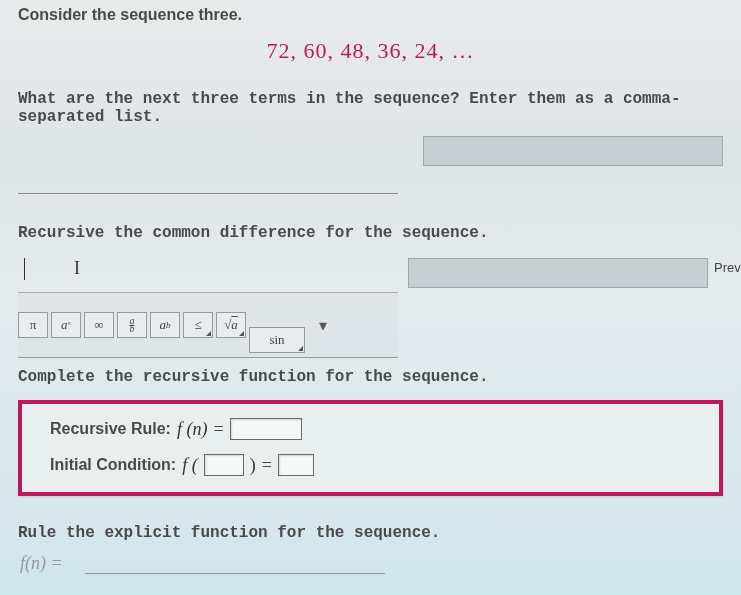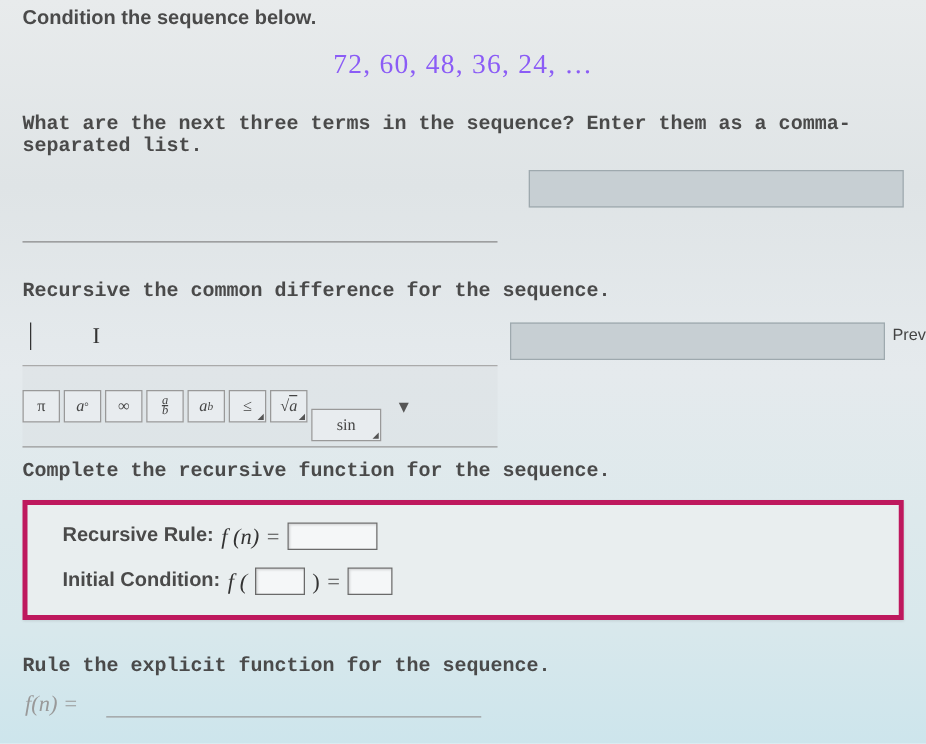--- a/index.html
+++ b/index.html
@@ -7,21 +7,21 @@
     width: 741px;
     height: 595px;
     font-family: Arial, Helvetica, sans-serif;
     background: linear-gradient(180deg, #e8ebec 0%, #dfe4e6 25%, #e5eaed 50%, #dde9ec 70%, #d8e8ec 85%, #cde5ec 100%);
     color: #3a3a3a;
     overflow: hidden;
     position: relative;
   }
   .page { padding: 6px 18px 0 18px; }
   .prompt { font-weight: bold; font-size: 16px; color: #4a4a4a; margin-bottom: 14px; }
-  .sequence-display { text-align: center; font-family: Georgia, 'Times New Roman', serif; font-size: 22px; color: #8b5cf6; margin-bottom: 26px; letter-spacing: 1px; }
+  .sequence-display { text-align: center; font-family: Georgia, 'Times New Roman', serif; font-size: 22px; color: #be185d; margin-bottom: 26px; letter-spacing: 1px; }
   .question { font-weight: bold; font-size: 16px; color: #4a4a4a; margin-bottom: 10px; font-family: Liberation Mono, monospace; }
   .answer-row { display:flex; justify-content:flex-end; margin-bottom:6px;}
   .answer-box { width: 300px; height: 30px; background: #c7cfd3; border: 1px solid #9ea9ae; }
   .underline-input { border:none; border-bottom:1px solid #888; background:transparent; width: 380px; height:22px; outline:none; display:block; margin-bottom:30px;}
   .section2 { margin-top: 0px; }
   .preview-row { display:flex; align-items:flex-start; gap:10px; }
   .math-input-col { flex:0 0 380px; }
   .cursor-area { height: 36px; border-bottom: none; position:relative; margin-bottom:4px;}
   .cursor-line { position:absolute; left:6px; top:6px; width:1px; height:22px; background:#333;}
   .ibeam { position:absolute; left:56px; top:6px; font-family: serif; font-size:18px; color:#333;}
@@ -40,21 +40,21 @@
   .w70 { width:72px; } .w40 { width:40px; } .w36 { width:36px;}
   .explicit-label { font-family: Georgia, 'Times New Roman', serif; font-style:italic; font-size:18px; color:#999; padding-left:2px;}
   .explicit-row { display:flex; align-items:flex-end; gap:22px; margin-top:10px;}
   .explicit-underline { border:none; border-bottom:1px solid #999; background:transparent; width:300px; height:22px; outline:none;}
   sup { font-size: 0.7em; }
 </style>
 </head>
 <body>
 
 <div class="page">
-  <div class="prompt">Condition the sequence below.</div>
+  <div class="prompt">Consider the sequence three.</div>
   <div class="sequence-display">72, 60, 48, 36, 24, …</div>
 
   <div class="question">What are the next three terms in the sequence? Enter them as a comma-separated list.</div>
   <div class="answer-row">
     <div class="answer-box"></div>
   </div>
   <input class="underline-input" style="">
 
   <div class="section2">
     <div class="question">Recursive the common difference for the sequence.</div>

